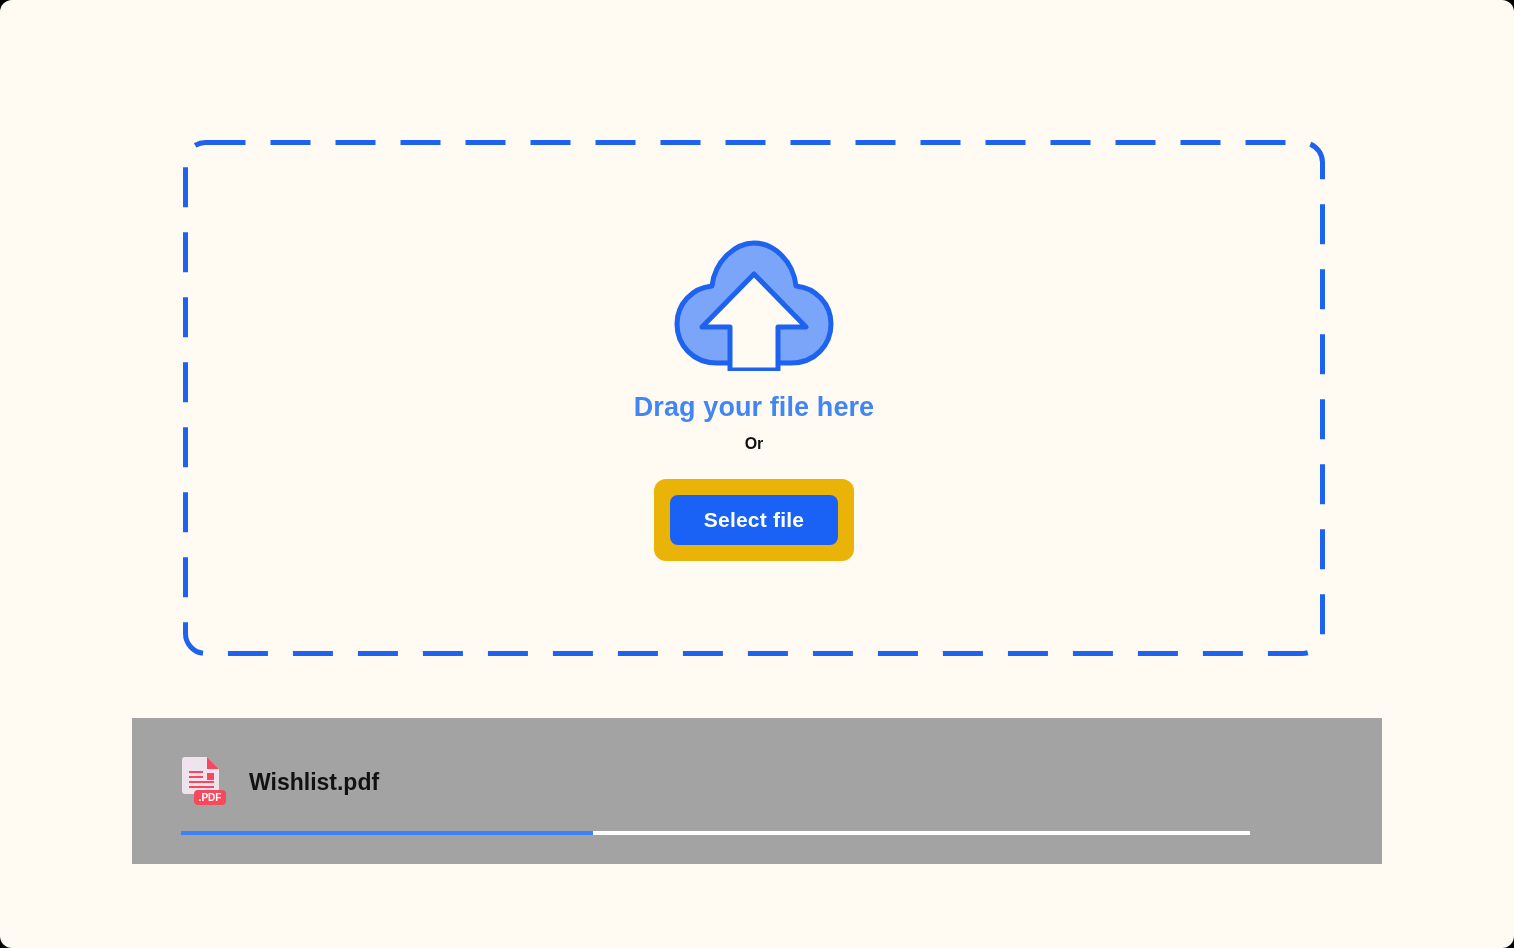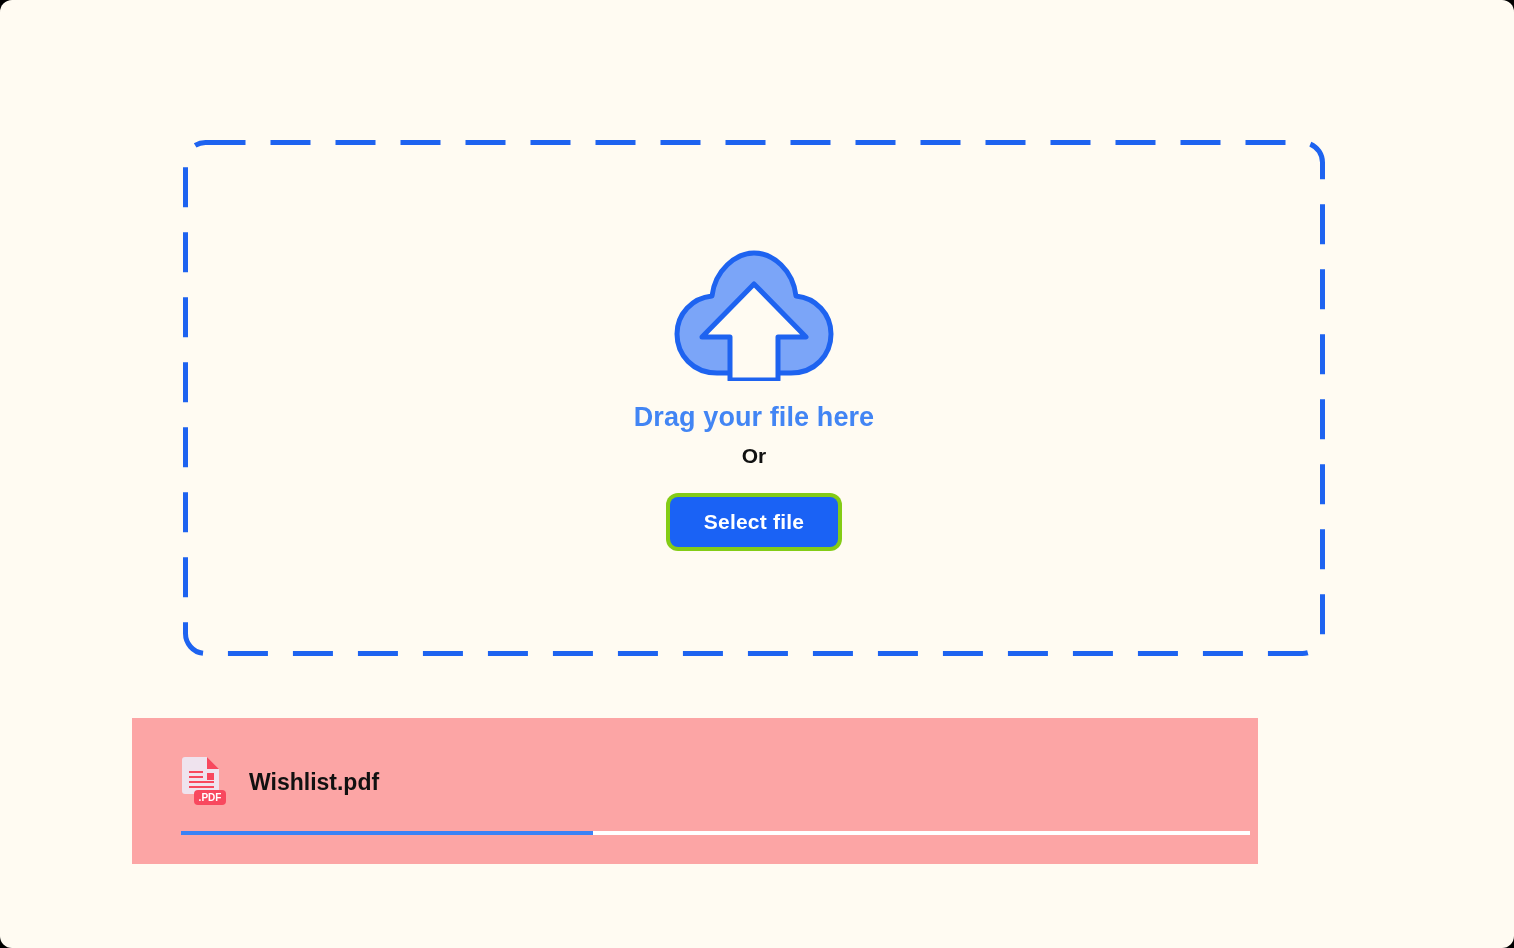--- a/index.html
+++ b/index.html
@@ -70,32 +70,32 @@
   
   .drag-text {
     font-size: 27px;
     font-weight: bold;
     color: #4285F4;
     letter-spacing: 0.1px;
     line-height: 1.1;
     margin: 0;
   }
   .or-text {
-    font-size: 21px;
+    font-size: 16px;
     font-weight: bold;
     color: #111111;
     margin: 12px 0 0 0;
     line-height: 1.1;
   }
 
   
   .select-file-wrap {
     margin-top: 26px;
-    padding: 4px;
-    background: #84cc16;
+    padding: 16px;
+    background: #eab308;
     border-radius: 12px;
     display: inline-block;
     line-height: 0;
   }
   .select-file-btn {
     display: block;
     border: 0;
     outline: 0;
     background: #1A62F5;
     color: #FFFFFF;
@@ -106,23 +106,23 @@
     border-radius: 8px;
     cursor: pointer;
     letter-spacing: 0.2px;
   }
 
   
   .file-panel {
     position: absolute;
     left: 132px;
     top: 718px;
-    width: 1126px;
+    width: 1250px;
     height: 146px;
-    background: #fca5a5;
+    background: #a3a3a3;
     box-sizing: border-box;
   }
   .file-row {
     position: absolute;
     left: 49px;
     top: 36px;
     display: flex;
     align-items: center;
   }
   .pdf-icon {

